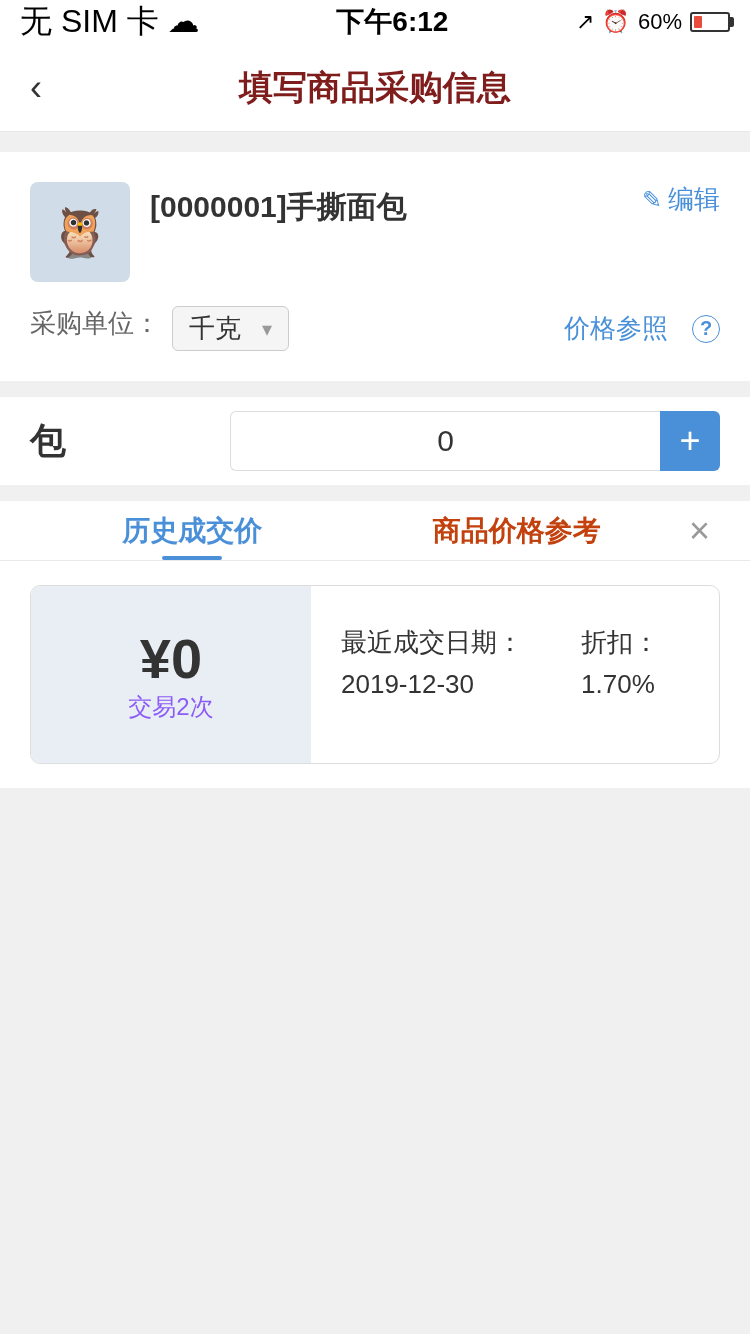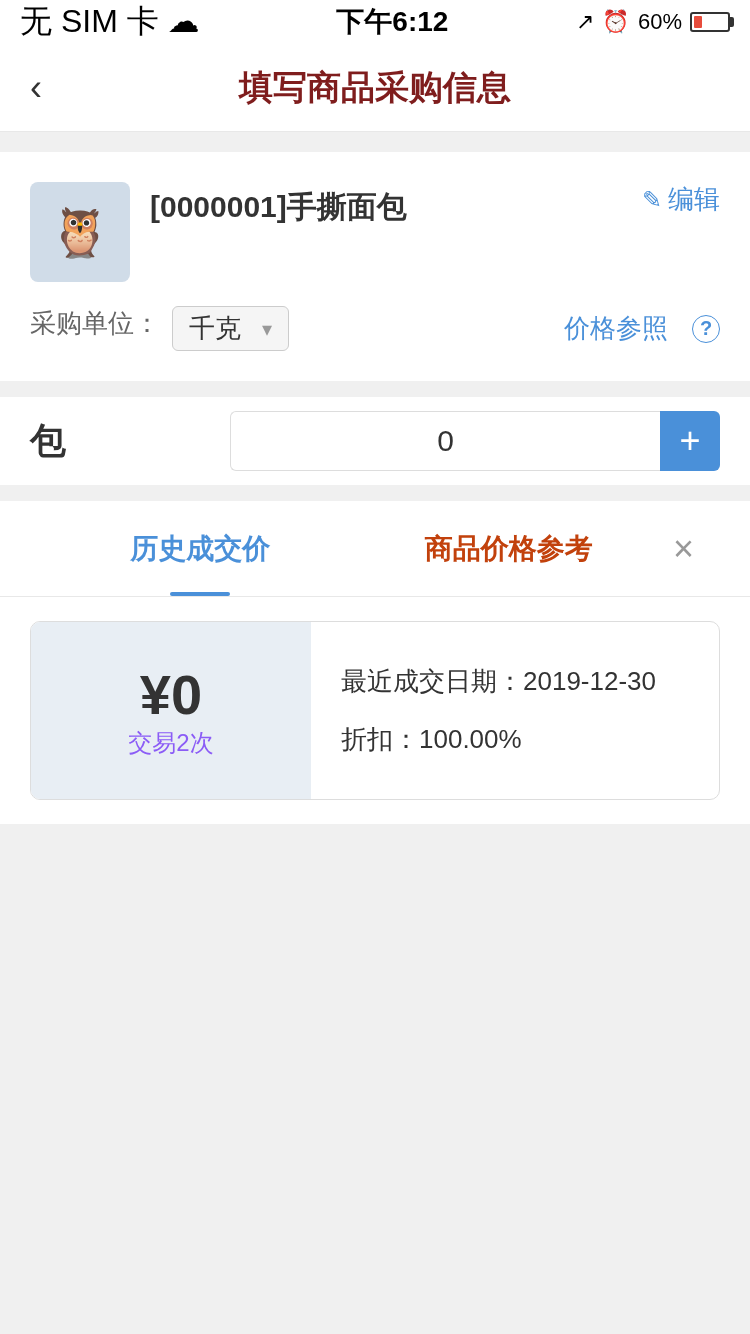--- a/index.html
+++ b/index.html
@@ -263,23 +263,23 @@
 
     
     .tab-section {
       background: #fff;
       margin-top: 16px;
     }
     .tab-bar {
       display: flex;
       align-items: center;
       border-bottom: 1px solid #e8e8e8;
-      padding: 0 46px;
+      padding: 0 30px;
       position: relative;
-      height: 96px;
+      height: 60px;
     }
     .tab-item {
       flex: 1;
       text-align: center;
       font-size: 28px;
       color: #c2410c;
       height: 100%;
       display: flex;
       align-items: center;
       justify-content: center;
@@ -335,21 +335,21 @@
     }
     .price-txn-count {
       font-size: 24px;
       color: #8b5cf6;
       margin-top: 0;
     }
     .price-card-right {
       flex: 1;
       padding: 36px 30px;
       display: flex;
-      flex-direction: column;
+      flex-direction: row;
       gap: 16px;
       justify-content: center;
     }
     .price-detail-row {
       font-size: 26px;
       color: #333;
       line-height: 1.6;
     }
   </style>
 </head>
@@ -434,18 +434,18 @@
         <div class="price-amount">
           <span>¥</span><span>0</span>
         </div>
         <div class="price-txn-count">交易2次</div>
       </div>
       <div class="price-card-right">
         <div class="price-detail-row">
           <span>最近成交日期：</span><span>2019-12-30</span>
         </div>
         <div class="price-detail-row">
-          <span>折扣：</span><span>100.00%</span>
+          <span>折扣：</span><span>1.70%</span>
         </div>
       </div>
     </div>
   </div>
 </div>
 
 </body></html>

